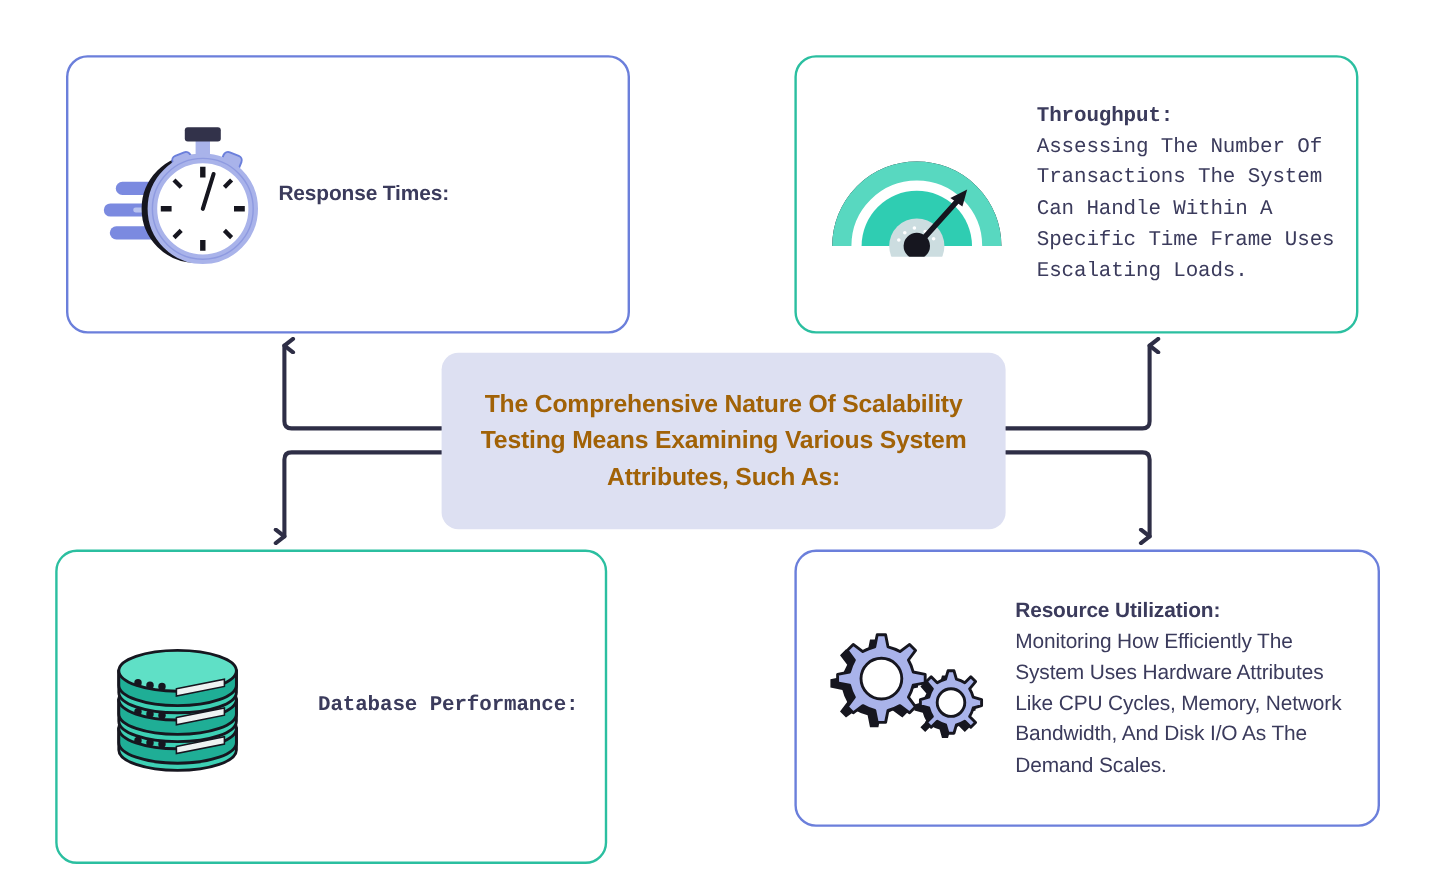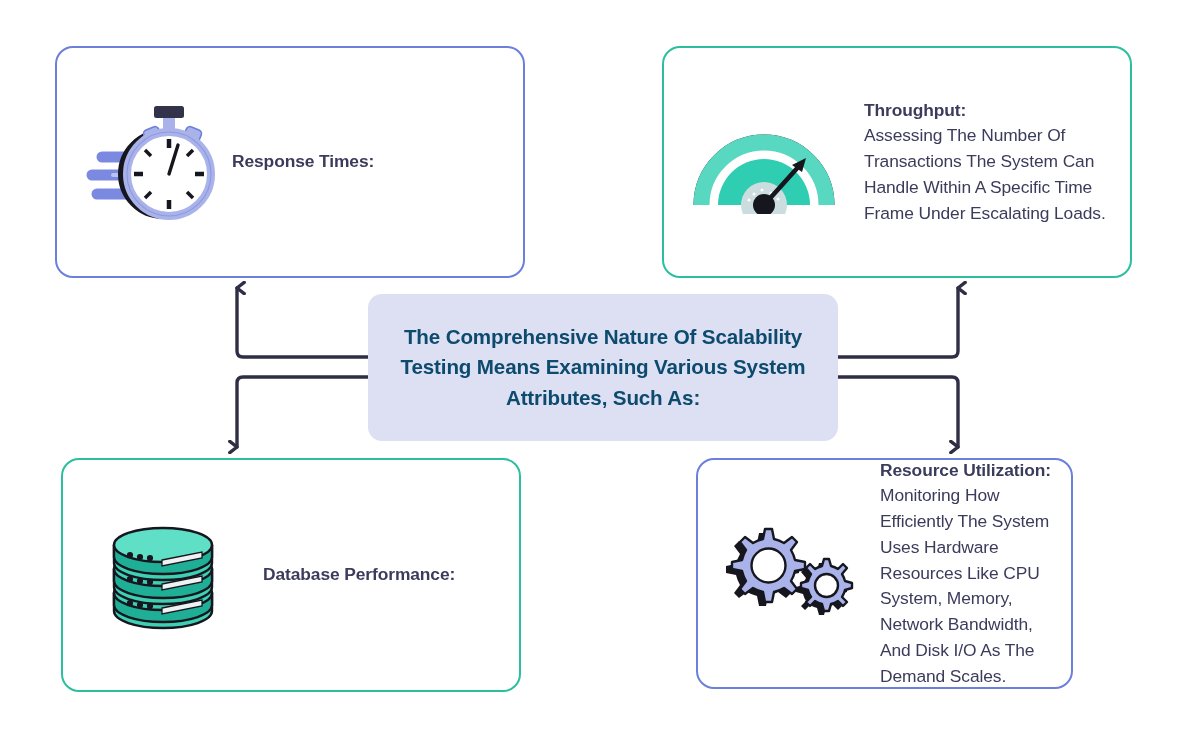--- a/index.html
+++ b/index.html
@@ -38,21 +38,21 @@
     position: absolute;
     box-sizing: border-box;
     background: #ffffff;
     border: 2.2px solid #6b7fdb;
     border-radius: 18px;
     display: flex;
     flex-direction: row;
     align-items: center;
     z-index: 2;
   }
-  .card.teal { border-color: #2bbfa0; }
+  .card.teal { border-color: #2bbfa0; font-family: Liberation Mono, monospace; }
 
   .card-icon {
     flex: 0 0 auto;
     width: 175px;
     display: flex;
     align-items: center;
     justify-content: center;
   }
   .card-text {
     flex: 1 1 auto;
@@ -66,22 +66,22 @@
     font-weight: bold;
     display: block;
   }
   .card-text .body {
     display: block;
   }
 
   
   #card-response  { left: 55px;  top: 46px;  width: 470px; height: 232px; }
   #card-throughput{ left: 662px; top: 46px;  width: 470px; height: 232px; }
-  #card-database  { left: 61px;  top: 458px; width: 460px; height: 234px; }
-  #card-resource  { left: 696px; top: 458px; width: 377px; height: 231px; }
+  #card-database  { left: 46px;  top: 458px; width: 460px; height: 262px; gap: 17px; }
+  #card-resource  { left: 662px; top: 458px; width: 488px; height: 231px; }
 
   #card-database .card-icon { width: 200px; }
   #card-resource .card-icon { width: 182px; }
   #card-throughput .card-icon { width: 200px; }
 
   
   #center-box {
     position: absolute;
     left: 368px;
     top: 294px;
@@ -91,21 +91,21 @@
     border-radius: 14px;
     z-index: 3;
     display: flex;
     align-items: center;
     justify-content: center;
     box-sizing: border-box;
     padding: 0 18px;
   }
   #center-box .ctext {
     text-align: center;
-    color: #0c4a6e;
+    color: #a16207;
     font-weight: bold;
     font-size: 20.6px;
     line-height: 1.46;
     letter-spacing: -0.15px;
   }
 </style>
 </head>
 <body>
 
 <div id="stage">
@@ -196,21 +196,21 @@
           <circle cx="80" cy="88" r="1.5"></circle>
         </g>
 
         <line x1="76" y1="95" x2="112" y2="55" stroke="#16161f" stroke-width="4.6" stroke-linecap="round"></line>
         <path d="M118,48 L104,55 L114,62 Z" fill="#16161f"></path>
         <circle cx="76" cy="95" r="11" fill="#16161f"></circle>
       </svg>
     </div>
     <div class="card-text">
       <span class="lead">Throughput:</span>
-      <span class="body">Assessing The Number Of Transactions The System Can Handle Within A Specific Time Frame Under Escalating Loads.</span>
+      <span class="body">Assessing The Number Of Transactions The System Can Handle Within A Specific Time Frame Uses Escalating Loads.</span>
     </div>
   </div>
 
   <div class="card teal" id="card-database">
     <div class="card-icon">
       <svg width="122" height="112" viewBox="0 0 122 112">
         <g stroke="#16161f" stroke-width="2.4" stroke-linejoin="round">
 
           <path d="M12,74 L12,92 A49,17 0 0 0 110,92 L110,74 Z" fill="#3dd0b4"></path>
 
@@ -283,21 +283,21 @@
                  A25,25 0 0 1 132,60 L139,62 L139,67 L132,69 A25,25 0 0 1 129,76
                  L134,81 L130,85 L125,80 A25,25 0 0 1 118,83 L116,90 L111,90 L109,83
                  A25,25 0 0 1 102,80 L97,85 L93,81 L98,76 A25,25 0 0 1 95,69
                  L88,67 L88,62 L95,60 A25,25 0 0 1 98,53 L93,47 L97,43 L102,48
                  A25,25 0 0 1 109,45 Z" fill="#a9b3ea" stroke="#16161f" stroke-width="2.4" stroke-linejoin="round"></path>
         <circle cx="113.5" cy="64.5" r="11.5" fill="#ffffff" stroke="#16161f" stroke-width="2.4"></circle>
       </svg>
     </div>
     <div class="card-text">
       <span class="lead">Resource Utilization:</span>
-      <span class="body">Monitoring How Efficiently The System Uses Hardware Resources Like CPU System, Memory, Network Bandwidth, And Disk I/O As The Demand Scales.</span>
+      <span class="body">Monitoring How Efficiently The System Uses Hardware Attributes Like CPU Cycles, Memory, Network Bandwidth, And Disk I/O As The Demand Scales.</span>
     </div>
   </div>
 
   <div id="center-box">
     <div class="ctext">The Comprehensive Nature Of Scalability Testing Means Examining Various System Attributes, Such As:</div>
   </div>
 
 </div>
 
 </body></html>

